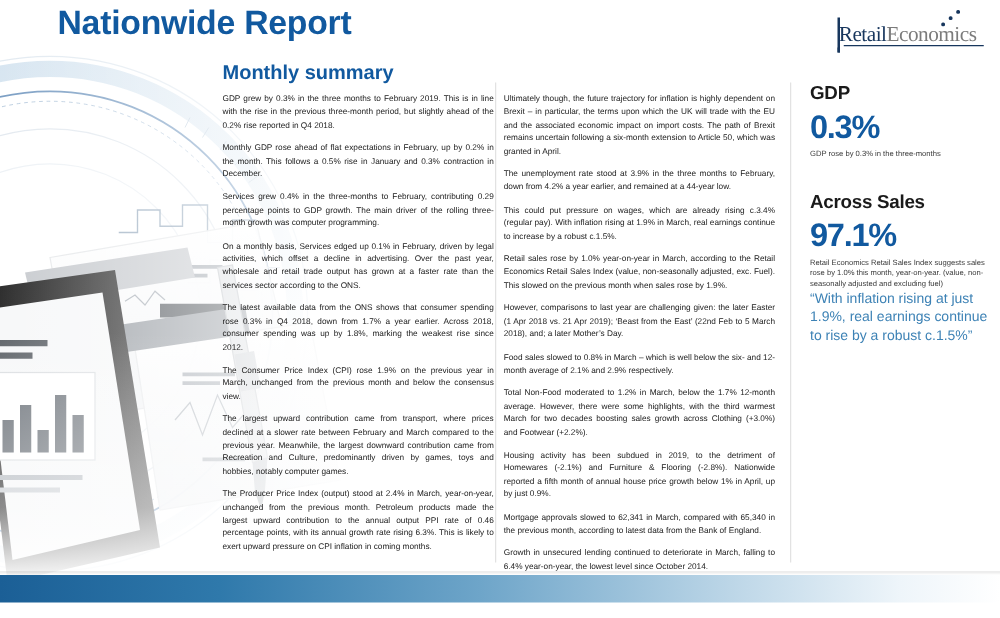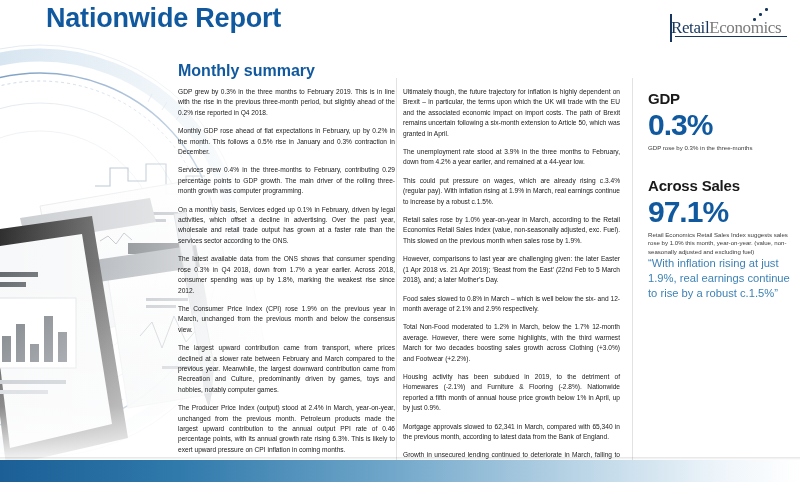--- a/index.html
+++ b/index.html
@@ -80,21 +80,21 @@
   .logo-dot {
     position: absolute;
     border-radius: 50%;
     background: #17365d;
   }
 
   
   #content {
     position: absolute;
     left: 0;
-    top: 52px;
+    top: 40px;
     width: 644px;
     height: 410px;
   }
 
   #section-title {
     position: absolute;
     left: 178px;
     top: 10px;
     font-size: 16px;
     font-weight: bold;
@@ -130,25 +130,25 @@
   #rail {
     position: absolute;
     left: 648px;
     top: 26px;
     width: 148px;
   }
   .stat-label {
     font-size: 15px;
     font-weight: bold;
     color: #1a1a1a;
-    margin: 12px 0 1px 0;
+    margin: 0 0 1px 0;
     letter-spacing: -0.2px;
   }
   .stat-value {
-    font-size: 30px;
+    font-size: 26px;
     font-weight: bold;
     color: #11599f;
     line-height: 34px;
     letter-spacing: -1px;
     margin: 0;
   }
   .stat-note {
     font-size: 6.1px;
     line-height: 8.6px;
     color: #3a3a3a;

